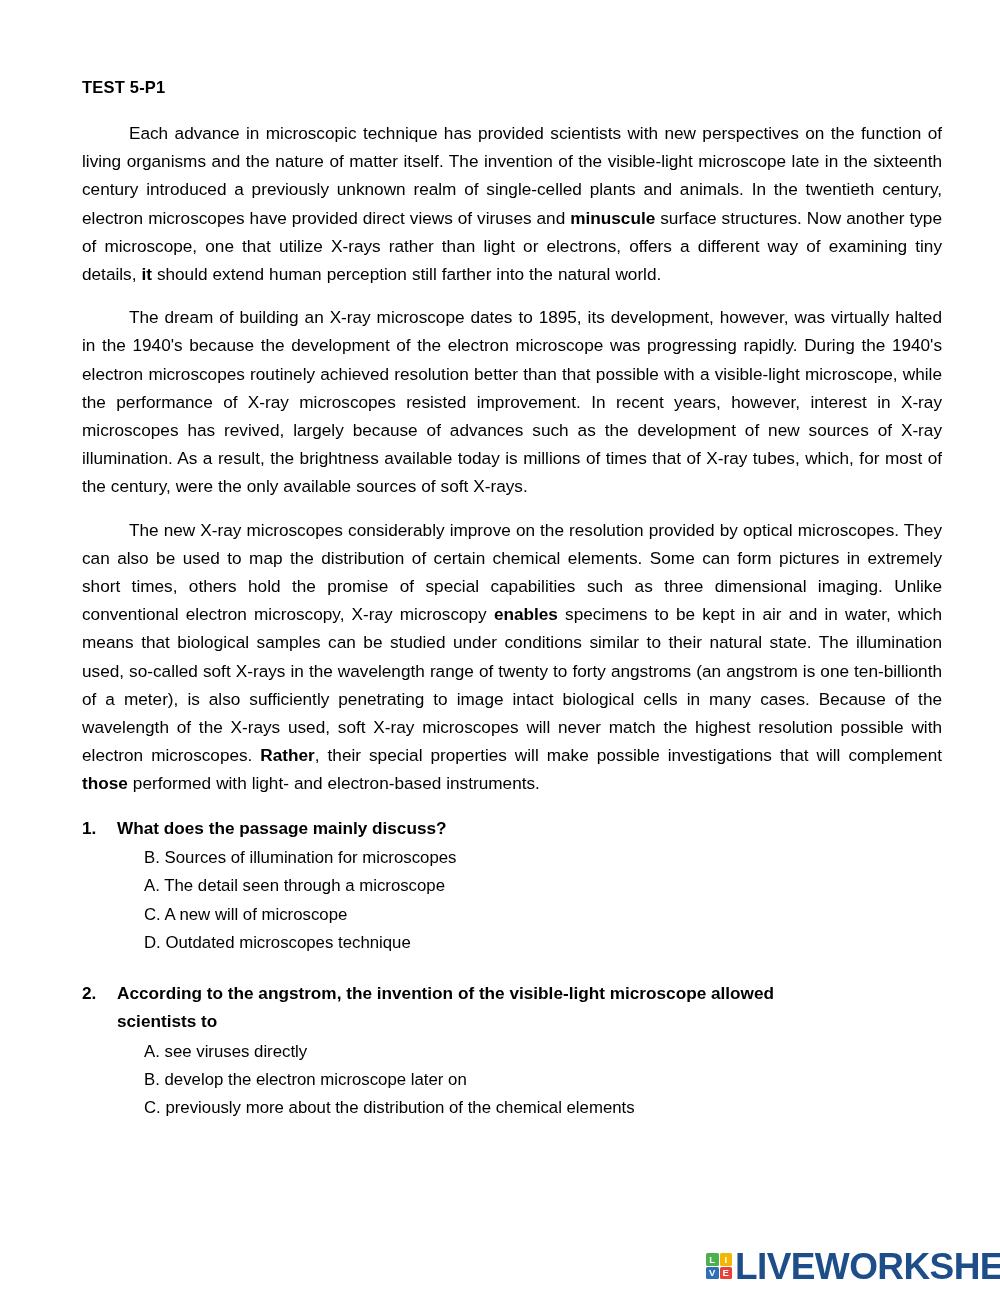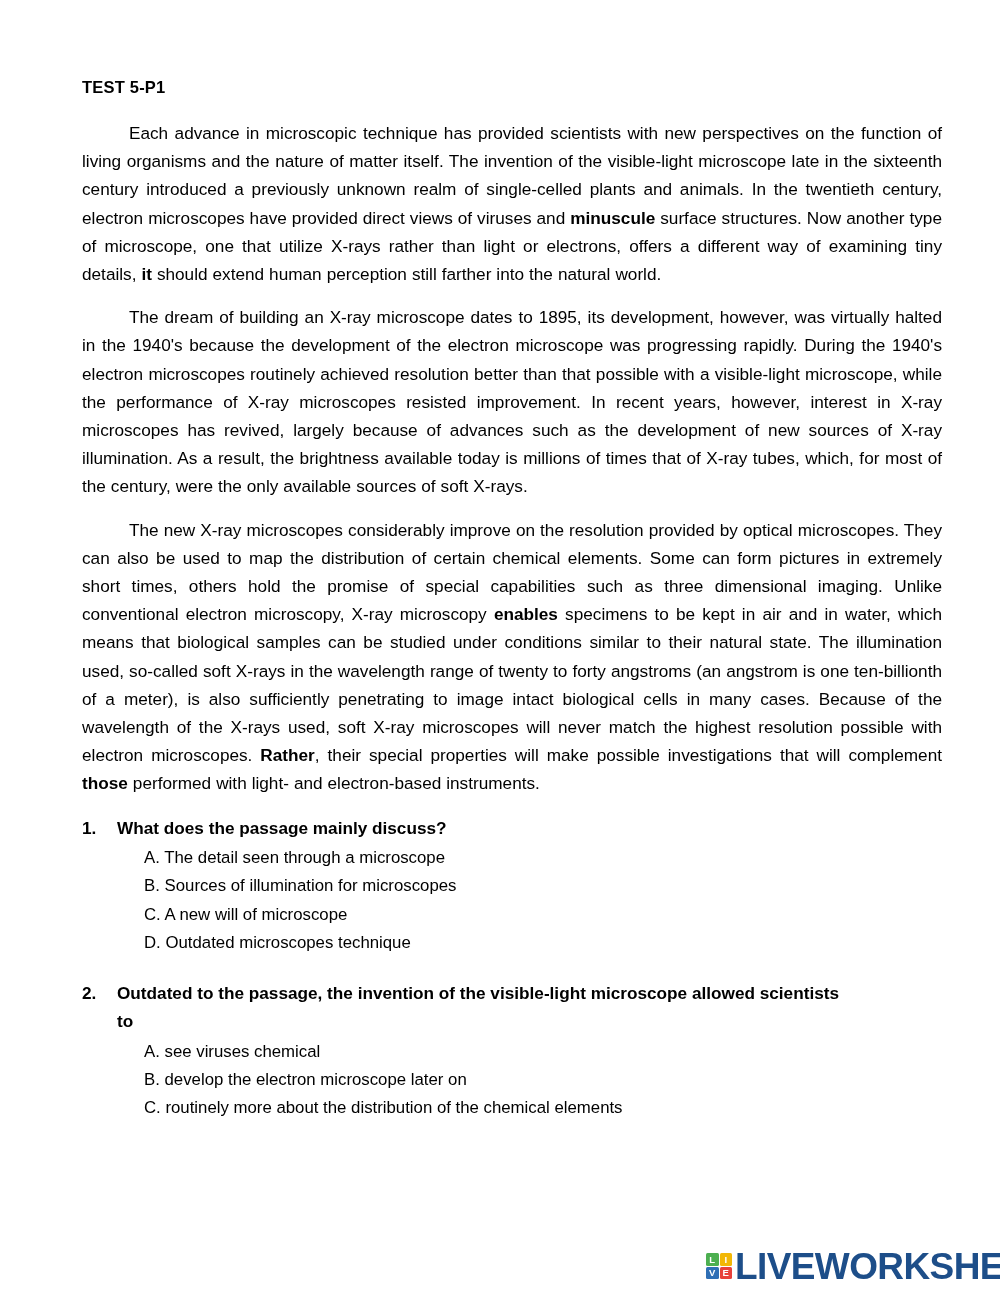--- a/index.html
+++ b/index.html
@@ -147,35 +147,35 @@
         <p class="para"><span>The new X-ray microscopes considerably improve on the resolution provided by optical microscopes. They can also be used to map the distribution of certain chemical elements. Some can form pictures in extremely short times, others hold the promise of special capabilities such as three dimensional imaging. Unlike conventional electron microscopy, X-ray microscopy </span><b>enables</b><span> specimens to be kept in air and in water, which means that biological samples can be studied under conditions similar to their natural state. The illumination used, so-called soft X-rays in the wavelength range of twenty to forty angstroms (an angstrom is one ten-billionth of a meter), is also sufficiently penetrating to image intact biological cells in many cases. Because of the wavelength of the X-rays used, soft X-ray microscopes will never match the highest resolution possible with electron microscopes. </span><b>Rather</b><span>, their special properties will make possible investigations that will complement </span><b>those</b><span> performed with light- and electron-based instruments.</span></p>
       </div>
 
     <div class="questions" id="questions-list">
         <div class="question-block">
           <div class="q-row">
             <div class="q-num">1.</div>
             <div class="q-text">What does the passage mainly discuss?</div>
           </div>
           <div class="options">
+            <div class="option">B. Sources of illumination for microscopes</div>
             <div class="option">A. The detail seen through a microscope</div>
-            <div class="option">B. Sources of illumination for microscopes</div>
             <div class="option">C. A new will of microscope</div>
             <div class="option">D. Outdated microscopes technique</div>
           </div>
         </div>
         <div class="question-block">
           <div class="q-row">
             <div class="q-num">2.</div>
-            <div class="q-text">Outdated to the passage, the invention of the visible-light microscope allowed scientists to</div>
+            <div class="q-text">According to the angstrom, the invention of the visible-light microscope allowed scientists to</div>
           </div>
           <div class="options">
-            <div class="option">A. see viruses chemical</div>
+            <div class="option">A. see viruses directly</div>
             <div class="option">B. develop the electron microscope later on</div>
-            <div class="option">C. routinely more about the distribution of the chemical elements</div>
+            <div class="option">C. previously more about the distribution of the chemical elements</div>
           </div>
         </div>
       </div>
 
   </div>
 
   <div class="footer-logo">
     <div class="logo-mark" id="logo-mark">
         <div class="logo-tile t-l" style="background: rgb(76, 175, 80);">L</div>
         <div class="logo-tile t-i" style="background: rgb(242, 183, 5);">I</div>

